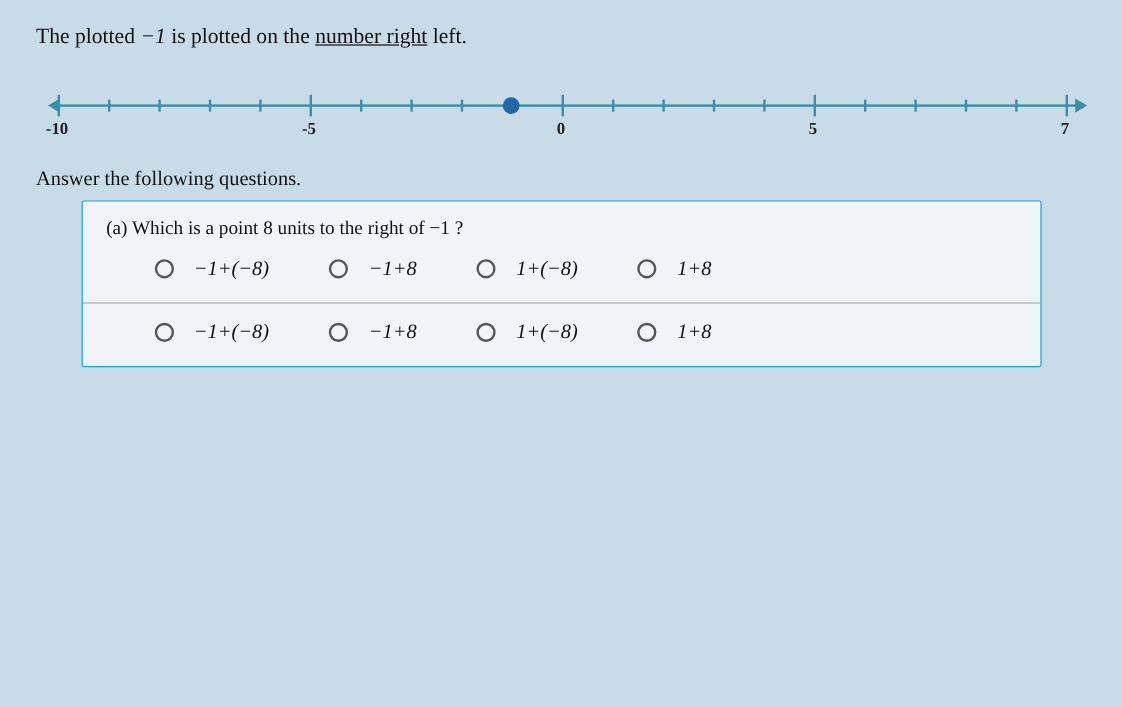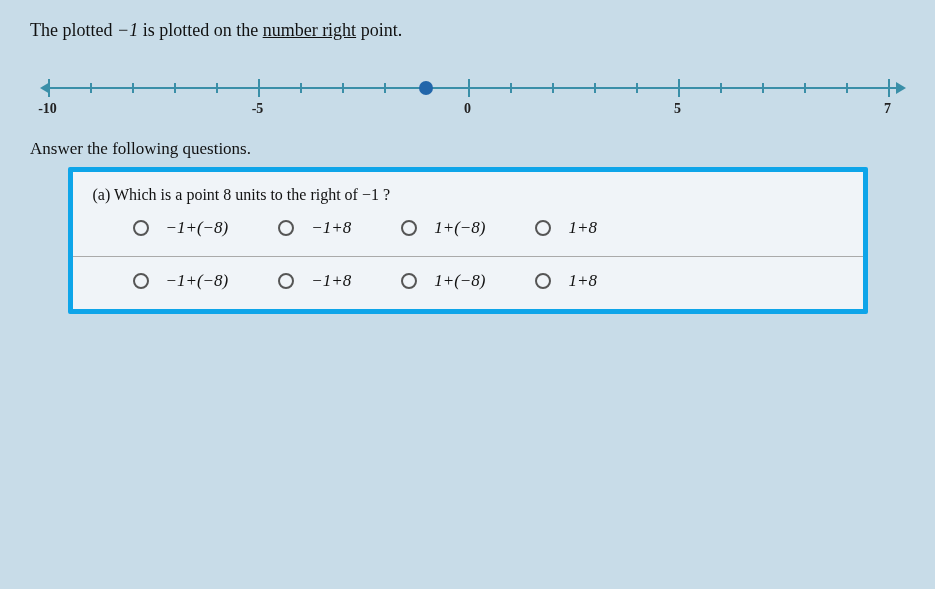--- a/index.html
+++ b/index.html
@@ -90,21 +90,21 @@
       transform: translateX(-50%);
     }
 
     .answer-section-label {
       font-size: 17px;
       margin-bottom: 8px;
       color: #111;
     }
 
     .question-box {
-      border: 5px solid #0ea5e9;
+      border: 1px solid #0ea5e9;
       background: #f0f4f8;
       width: 800px;
       margin: 0 auto;
       border-radius: 2px;
       overflow: hidden;
     }
 
     .question-part {
       padding: 14px 20px 18px 20px;
       border-bottom: 1px solid #aaa;
@@ -153,21 +153,21 @@
     }
 
     .math {
       font-style: italic;
     }
   </style>
 </head>
 <body>
 
 <p class="intro-text">
-  <span>The plotted </span><span style="font-style:italic;">−1</span><span> is plotted on the </span><span class="underline">number right</span><span> point.</span>
+  <span>The plotted </span><span style="font-style:italic;">−1</span><span> is plotted on the </span><span class="underline">number right</span><span> left.</span>
 </p>
 
 <div class="number-line-container">
   <div class="number-line"></div>
 
   <div class="tick" style="left: calc(10px + 0 * 42px);"></div>
   <div class="tick-label" style="left: calc(10px + 0 * 42px);">-10</div>
 
   <div class="tick" style="left: calc(10px + 5 * 42px);"></div>
   <div class="tick-label" style="left: calc(10px + 5 * 42px);">-5</div>

